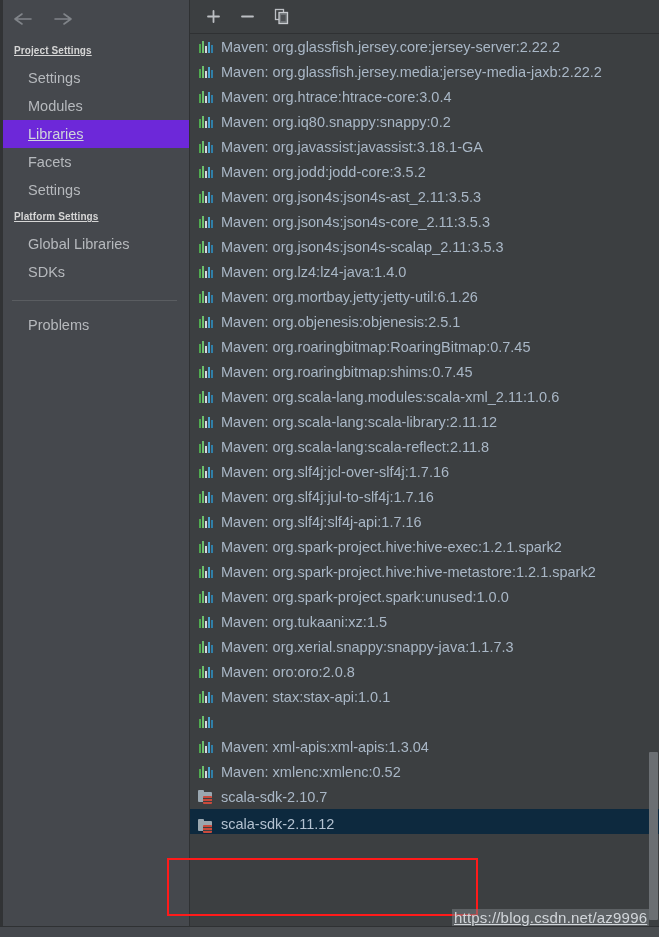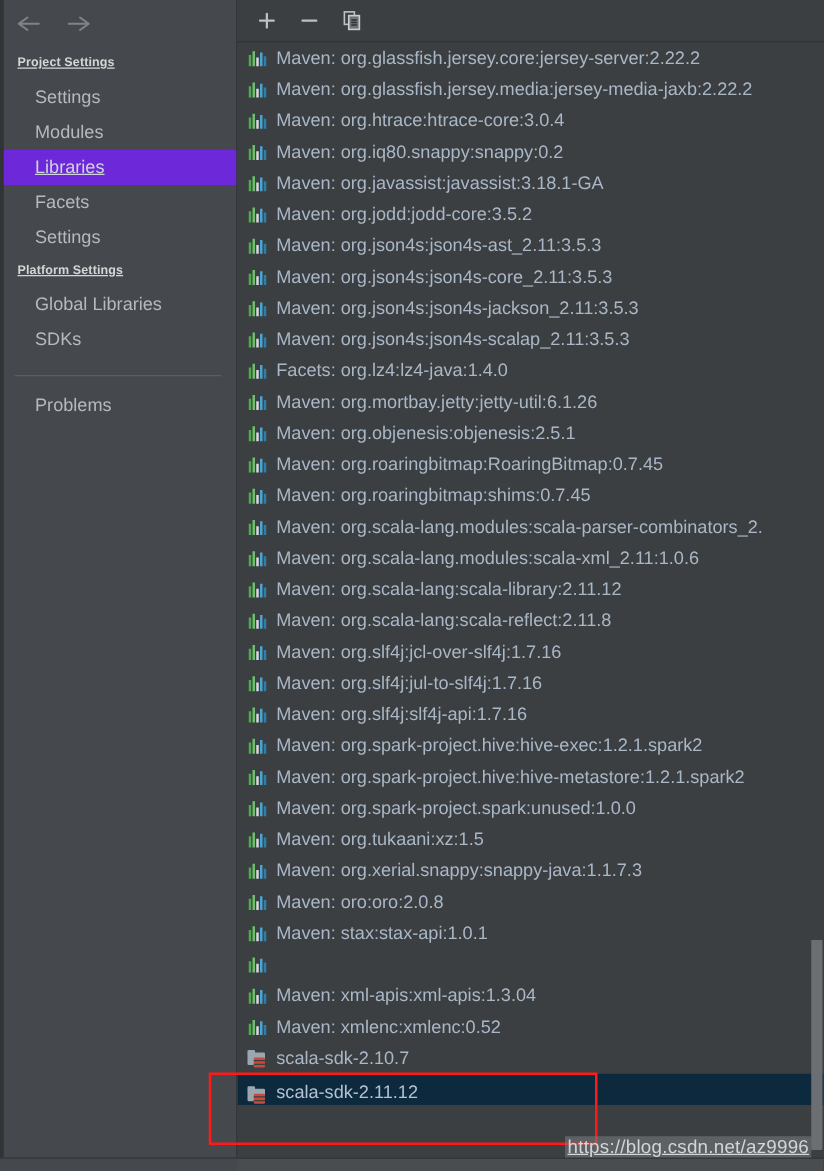--- a/index.html
+++ b/index.html
@@ -397,41 +397,31 @@
             <span class="row-label">Maven: org.json4s:json4s-core_2.11:3.5.3</span>
           </div>
           <div class="row">
             <span class="icon-maven">
               <i></i>
               <i></i>
               <i></i>
               <i></i>
               <i></i>
             </span>
-            <span class="row-label">Maven: org.json4s:json4s-jackson_2.11:3.5.3</span>
-          </div>
-          <div class="row">
-            <span class="icon-maven">
-              <i></i>
-              <i></i>
-              <i></i>
-              <i></i>
-              <i></i>
-            </span>
             <span class="row-label">Maven: org.json4s:json4s-scalap_2.11:3.5.3</span>
           </div>
           <div class="row">
             <span class="icon-maven">
               <i></i>
               <i></i>
               <i></i>
               <i></i>
               <i></i>
             </span>
-            <span class="row-label">Facets: org.lz4:lz4-java:1.4.0</span>
+            <span class="row-label">Maven: org.lz4:lz4-java:1.4.0</span>
           </div>
           <div class="row">
             <span class="icon-maven">
               <i></i>
               <i></i>
               <i></i>
               <i></i>
               <i></i>
             </span>
             <span class="row-label">Maven: org.mortbay.jetty:jetty-util:6.1.26</span>
@@ -458,30 +448,20 @@
           </div>
           <div class="row">
             <span class="icon-maven">
               <i></i>
               <i></i>
               <i></i>
               <i></i>
               <i></i>
             </span>
             <span class="row-label">Maven: org.roaringbitmap:shims:0.7.45</span>
-          </div>
-          <div class="row">
-            <span class="icon-maven">
-              <i></i>
-              <i></i>
-              <i></i>
-              <i></i>
-              <i></i>
-            </span>
-            <span class="row-label">Maven: org.scala-lang.modules:scala-parser-combinators_2.</span>
           </div>
           <div class="row">
             <span class="icon-maven">
               <i></i>
               <i></i>
               <i></i>
               <i></i>
               <i></i>
             </span>
             <span class="row-label">Maven: org.scala-lang.modules:scala-xml_2.11:1.0.6</span>

